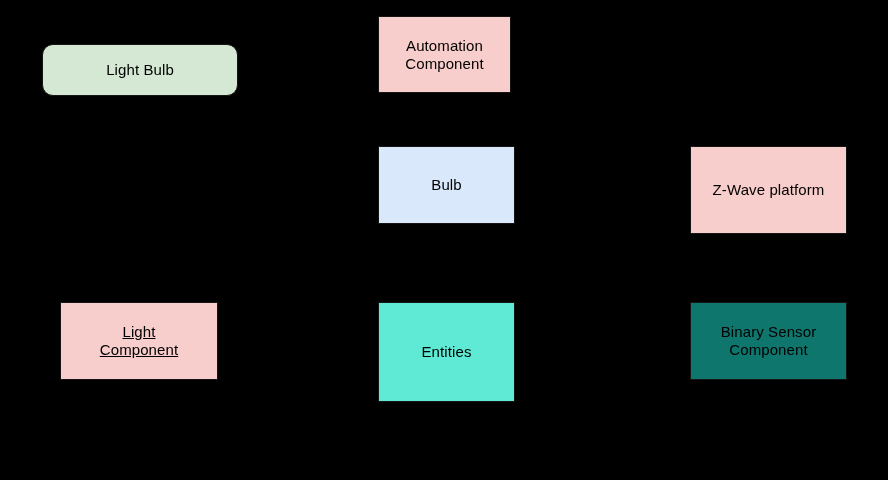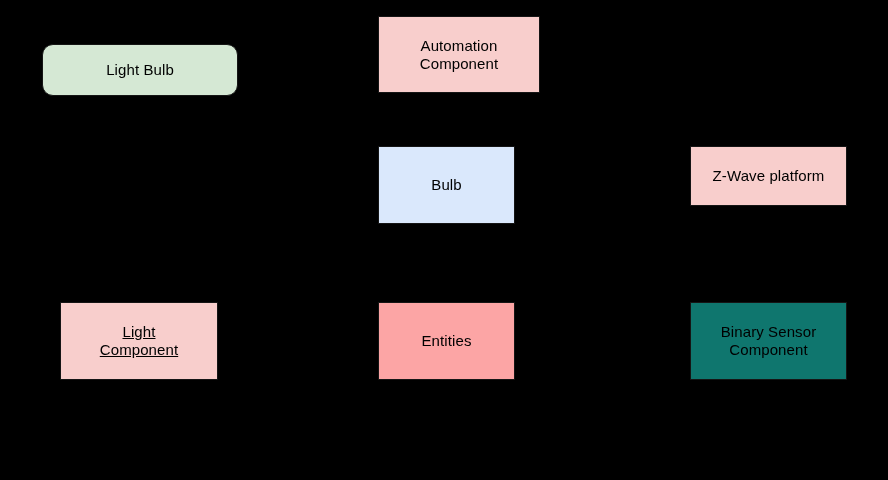--- a/index.html
+++ b/index.html
@@ -42,22 +42,22 @@
     display: block;
     padding: 0 6px;
   }
 </style>
 </head>
 <body>
 
 <div id="diagram" style="width: 888px; height: 480px; background: rgb(0, 0, 0);">
 
 <div class="node rounded" style="left: 42px; top: 16px; width: 196px; height: 52px; background: rgb(213, 232, 212); border-color: rgb(21, 21, 21);"><span class="label">Light Bulb</span></div>
-    <div class="node" style="left: 378px; top: 16px; width: 162px; height: 77px; background: rgb(248, 206, 204); border-color: rgb(21, 21, 21);"><span class="label">Automation
+    <div class="node" style="left: 378px; top: 16px; width: 133px; height: 77px; background: rgb(248, 206, 204); border-color: rgb(21, 21, 21);"><span class="label">Automation
 Component</span></div>
     <div class="node" style="left: 378px; top: 146px; width: 137px; height: 78px; background: rgb(218, 232, 252); border-color: rgb(21, 21, 21);"><span class="label">Bulb</span></div>
-    <div class="node" style="left: 690px; top: 146px; width: 157px; height: 60px; background: rgb(248, 206, 204); border-color: rgb(21, 21, 21);"><span class="label">Z-Wave platform</span></div>
+    <div class="node" style="left: 690px; top: 146px; width: 157px; height: 88px; background: rgb(248, 206, 204); border-color: rgb(21, 21, 21);"><span class="label">Z-Wave platform</span></div>
     <div class="node" style="left: 60px; top: 302px; width: 158px; height: 78px; background: rgb(248, 206, 204); border-color: rgb(21, 21, 21); text-decoration: underline;"><span class="label">Light
 Component</span></div>
-    <div class="node" style="left: 378px; top: 302px; width: 137px; height: 78px; background: #fca5a5; border-color: rgb(21, 21, 21);"><span class="label">Entities</span></div>
+    <div class="node" style="left: 378px; top: 302px; width: 137px; height: 100px; background: #5eead4; border-color: rgb(21, 21, 21);"><span class="label">Entities</span></div>
     <div class="node" style="left: 690px; top: 302px; width: 157px; height: 78px; background: #0f766e; border-color: rgb(21, 21, 21);"><span class="label">Binary Sensor
 Component</span></div>
   </div>
 
 </body></html>

